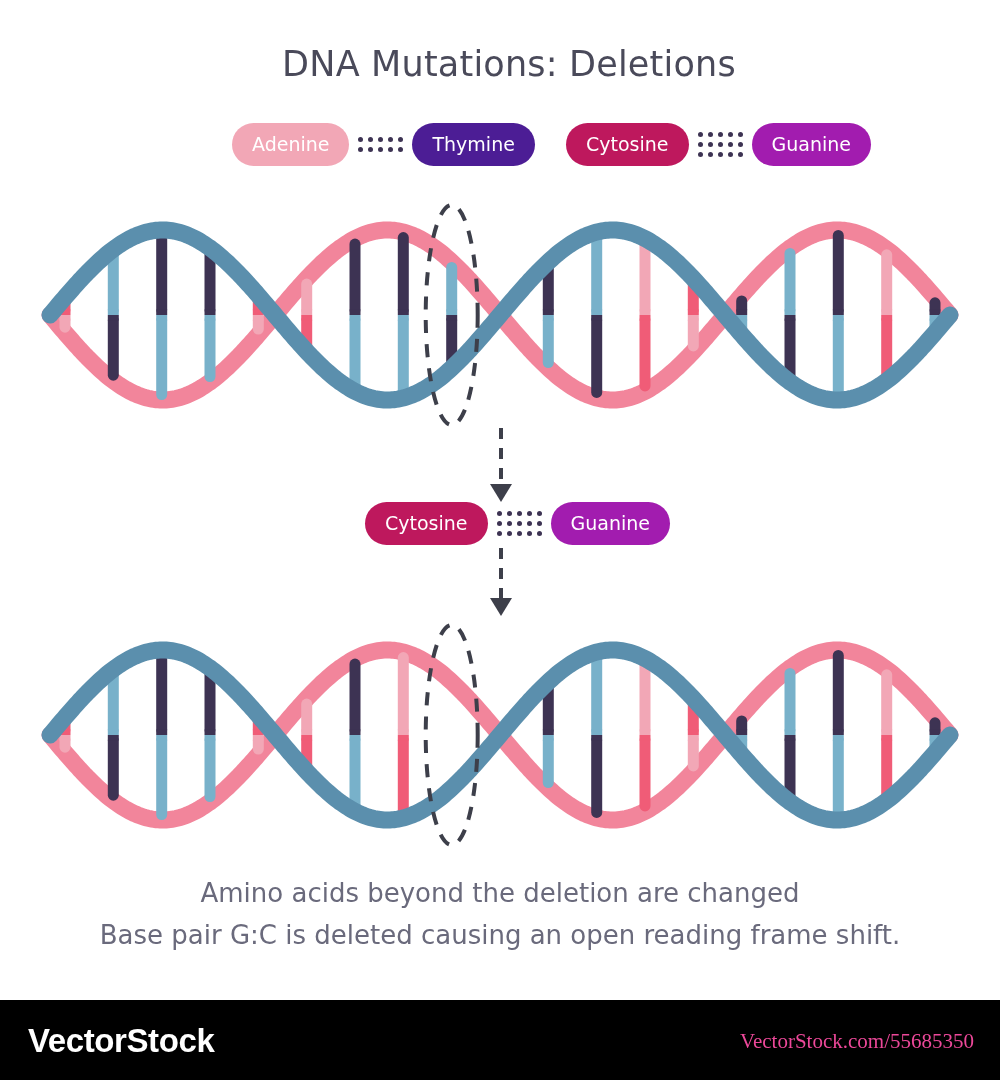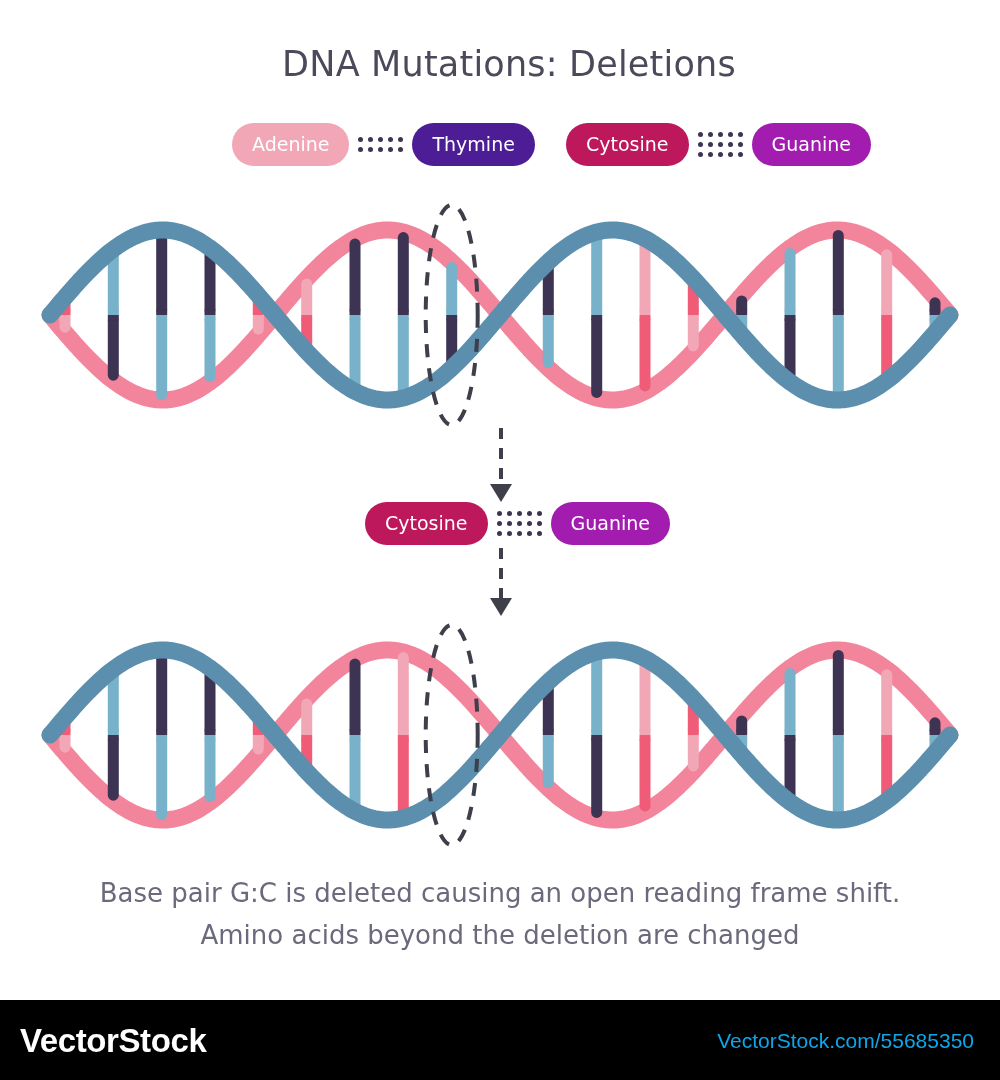--- a/index.html
+++ b/index.html
@@ -141,35 +141,35 @@
   .footer {
     position: absolute;
     left: 0;
     top: 1000px;
     width: 1000px;
     height: 80px;
     background: #000000;
   }
   .footer-brand {
     position: absolute;
-    left: 20px;
+    left: 28px;
     top: 22px;
     color: #ffffff;
     font-size: 33px;
     font-weight: bold;
     font-family: "Liberation Sans", sans-serif;
     letter-spacing: -0.4px;
   }
   .footer-url {
     position: absolute;
     right: 26px;
     top: 29px;
-    color: #0ea5e9;
+    color: #ec4899;
     font-size: 21px;
-    font-family: Liberation Sans, sans-serif;
+    font-family: Liberation Serif, serif;
   }
 </style>
 </head>
 <body>
 
 <div id="stage">
 
   <div class="title">DNA Mutations: Deletions</div>
 
   <div class="legend-row">
@@ -477,22 +477,22 @@
           <rect x="929.5" y="109.5" width="11" height="5.5" fill="#3d3353"></rect>
           <rect x="929.5" y="115.0" width="11" height="17.7" rx="5.5" fill="#78b1ca"></rect>
           <rect x="929.5" y="115.0" width="11" height="5.5" fill="#78b1ca"></rect>
         </g>
         <path d="M50.0 115.0 L52.0 112.6 L54.0 110.3 L56.0 107.9 L58.0 105.5 L60.0 103.2 L62.0 100.8 L64.0 98.5 L66.0 96.2 L68.0 93.9 L70.0 91.6 L72.0 89.3 L74.0 87.0 L76.0 84.8 L78.0 82.6 L80.0 80.4 L82.0 78.3 L84.0 76.1 L86.0 74.1 L88.0 72.0 L90.0 70.0 L92.0 68.0 L94.0 66.0 L96.0 64.1 L98.0 62.2 L100.0 60.4 L102.0 58.6 L104.0 56.8 L106.0 55.1 L108.0 53.4 L110.0 51.8 L112.0 50.3 L114.0 48.8 L116.0 47.3 L118.0 45.9 L120.0 44.5 L122.0 43.2 L124.0 42.0 L126.0 40.8 L128.0 39.7 L130.0 38.6 L132.0 37.6 L134.0 36.6 L136.0 35.8 L138.0 34.9 L140.0 34.2 L142.0 33.5 L144.0 32.8 L146.0 32.2 L148.0 31.7 L150.0 31.3 L152.0 30.9 L154.0 30.6 L156.0 30.3 L158.0 30.2 L160.0 30.1 L162.0 30.0 L164.0 30.0 L166.0 30.1 L168.0 30.3 L170.0 30.5 L172.0 30.7 L174.0 31.1 L176.0 31.5 L178.0 32.0 L180.0 32.5 L182.0 33.1 L184.0 33.8 L186.0 34.5 L188.0 35.3 L190.0 36.2 L192.0 37.1 L194.0 38.1 L196.0 39.1 L198.0 40.2 L200.0 41.4 L202.0 42.6 L204.0 43.9 L206.0 45.2 L208.0 46.6 L210.0 48.0 L212.0 49.5 L214.0 51.0 L216.0 52.6 L218.0 54.3 L220.0 56.0 L222.0 57.7 L224.0 59.5 L226.0 61.3 L228.0 63.1 L230.0 65.0 L232.0 67.0 L234.0 69.0 L236.0 71.0 L238.0 73.0 L240.0 75.1 L242.0 77.2 L244.0 79.3 L246.0 81.5 L248.0 83.7 L250.0 85.9 L252.0 88.2 L254.0 90.4 L256.0 92.7 L258.0 95.0 L260.0 97.3 L262.0 99.7 L264.0 102.0 L266.0 104.3 L268.0 106.7 L270.0 109.1 L272.0 111.4 L274.0 113.8 L276.0 116.2 L278.0 118.6 L280.0 120.9 L282.0 123.3 L284.0 125.7 L286.0 128.0 L288.0 130.3 L290.0 132.7 L292.0 135.0 L294.0 137.3 L296.0 139.6 L298.0 141.8 L300.0 144.1 L302.0 146.3 L304.0 148.5 L306.0 150.7 L308.0 152.8 L310.0 154.9 L312.0 157.0 L314.0 159.0 L316.0 161.0 L318.0 163.0 L320.0 165.0 L322.0 166.9 L324.0 168.7 L326.0 170.5 L328.0 172.3 L330.0 174.0 L332.0 175.7 L334.0 177.4 L336.0 179.0 L338.0 180.5 L340.0 182.0 L342.0 183.4 L344.0 184.8 L346.0 186.1 L348.0 187.4 L350.0 188.6 L352.0 189.8 L354.0 190.9 L356.0 191.9 L358.0 192.9 L360.0 193.8 L362.0 194.7 L364.0 195.5 L366.0 196.2 L368.0 196.9 L370.0 197.5 L372.0 198.0 L374.0 198.5 L376.0 198.9 L378.0 199.3 L380.0 199.5 L382.0 199.7 L384.0 199.9 L386.0 200.0 L388.0 200.0 L390.0 199.9 L392.0 199.8 L394.0 199.7 L396.0 199.4 L398.0 199.1 L400.0 198.7 L402.0 198.3 L404.0 197.8 L406.0 197.2 L408.0 196.5 L410.0 195.8 L412.0 195.1 L414.0 194.2 L416.0 193.4 L418.0 192.4 L420.0 191.4 L422.0 190.3 L424.0 189.2 L426.0 188.0 L428.0 186.8 L430.0 185.5 L432.0 184.1 L434.0 182.7 L436.0 181.2 L438.0 179.7 L440.0 178.2 L442.0 176.6 L444.0 174.9 L446.0 173.2 L448.0 171.4 L450.0 169.6 L452.0 167.8 L454.0 165.9 L456.0 164.0 L458.0 162.0 L460.0 160.0 L462.0 158.0 L464.0 155.9 L466.0 153.9 L468.0 151.7 L470.0 149.6 L472.0 147.4 L474.0 145.2 L476.0 143.0 L478.0 140.7 L480.0 138.4 L482.0 136.1 L484.0 133.8 L486.0 131.5 L488.0 129.2 L490.0 126.8 L492.0 124.5 L494.0 122.1 L496.0 119.7 L498.0 117.4 L500.0 115.0 L502.0 112.6 L504.0 110.3 L506.0 107.9 L508.0 105.5 L510.0 103.2 L512.0 100.8 L514.0 98.5 L516.0 96.2 L518.0 93.9 L520.0 91.6 L522.0 89.3 L524.0 87.0 L526.0 84.8 L528.0 82.6 L530.0 80.4 L532.0 78.3 L534.0 76.1 L536.0 74.1 L538.0 72.0 L540.0 70.0 L542.0 68.0 L544.0 66.0 L546.0 64.1 L548.0 62.2 L550.0 60.4 L552.0 58.6 L554.0 56.8 L556.0 55.1 L558.0 53.4 L560.0 51.8 L562.0 50.3 L564.0 48.8 L566.0 47.3 L568.0 45.9 L570.0 44.5 L572.0 43.2 L574.0 42.0 L576.0 40.8 L578.0 39.7 L580.0 38.6 L582.0 37.6 L584.0 36.6 L586.0 35.8 L588.0 34.9 L590.0 34.2 L592.0 33.5 L594.0 32.8 L596.0 32.2 L598.0 31.7 L600.0 31.3 L602.0 30.9 L604.0 30.6 L606.0 30.3 L608.0 30.2 L610.0 30.1 L612.0 30.0 L614.0 30.0 L616.0 30.1 L618.0 30.3 L620.0 30.5 L622.0 30.7 L624.0 31.1 L626.0 31.5 L628.0 32.0 L630.0 32.5 L632.0 33.1 L634.0 33.8 L636.0 34.5 L638.0 35.3 L640.0 36.2 L642.0 37.1 L644.0 38.1 L646.0 39.1 L648.0 40.2 L650.0 41.4 L652.0 42.6 L654.0 43.9 L656.0 45.2 L658.0 46.6 L660.0 48.0 L662.0 49.5 L664.0 51.0 L666.0 52.6 L668.0 54.3 L670.0 56.0 L672.0 57.7 L674.0 59.5 L676.0 61.3 L678.0 63.1 L680.0 65.0 L682.0 67.0 L684.0 69.0 L686.0 71.0 L688.0 73.0 L690.0 75.1 L692.0 77.2 L694.0 79.3 L696.0 81.5 L698.0 83.7 L700.0 85.9 L702.0 88.2 L704.0 90.4 L706.0 92.7 L708.0 95.0 L710.0 97.3 L712.0 99.7 L714.0 102.0 L716.0 104.3 L718.0 106.7 L720.0 109.1 L722.0 111.4 L724.0 113.8 L726.0 116.2 L728.0 118.6 L730.0 120.9 L732.0 123.3 L734.0 125.7 L736.0 128.0 L738.0 130.3 L740.0 132.7 L742.0 135.0 L744.0 137.3 L746.0 139.6 L748.0 141.8 L750.0 144.1 L752.0 146.3 L754.0 148.5 L756.0 150.7 L758.0 152.8 L760.0 154.9 L762.0 157.0 L764.0 159.0 L766.0 161.0 L768.0 163.0 L770.0 165.0 L772.0 166.9 L774.0 168.7 L776.0 170.5 L778.0 172.3 L780.0 174.0 L782.0 175.7 L784.0 177.4 L786.0 179.0 L788.0 180.5 L790.0 182.0 L792.0 183.4 L794.0 184.8 L796.0 186.1 L798.0 187.4 L800.0 188.6 L802.0 189.8 L804.0 190.9 L806.0 191.9 L808.0 192.9 L810.0 193.8 L812.0 194.7 L814.0 195.5 L816.0 196.2 L818.0 196.9 L820.0 197.5 L822.0 198.0 L824.0 198.5 L826.0 198.9 L828.0 199.3 L830.0 199.5 L832.0 199.7 L834.0 199.9 L836.0 200.0 L838.0 200.0 L840.0 199.9 L842.0 199.8 L844.0 199.7 L846.0 199.4 L848.0 199.1 L850.0 198.7 L852.0 198.3 L854.0 197.8 L856.0 197.2 L858.0 196.5 L860.0 195.8 L862.0 195.1 L864.0 194.2 L866.0 193.4 L868.0 192.4 L870.0 191.4 L872.0 190.3 L874.0 189.2 L876.0 188.0 L878.0 186.8 L880.0 185.5 L882.0 184.1 L884.0 182.7 L886.0 181.2 L888.0 179.7 L890.0 178.2 L892.0 176.6 L894.0 174.9 L896.0 173.2 L898.0 171.4 L900.0 169.6 L902.0 167.8 L904.0 165.9 L906.0 164.0 L908.0 162.0 L910.0 160.0 L912.0 158.0 L914.0 155.9 L916.0 153.9 L918.0 151.7 L920.0 149.6 L922.0 147.4 L924.0 145.2 L926.0 143.0 L928.0 140.7 L930.0 138.4 L932.0 136.1 L934.0 133.8 L936.0 131.5 L938.0 129.2 L940.0 126.8 L942.0 124.5 L944.0 122.1 L946.0 119.7 L948.0 117.4 L950.0 115.0" fill="none" stroke="#5b8fad" stroke-width="17" stroke-linecap="round"></path>
         <ellipse cx="451.7" cy="115" rx="26" ry="110" fill="none" stroke="#3d3f4a" stroke-width="4" stroke-dasharray="13 11"></ellipse>
       </svg>
   </div>
 
   <div class="caption">
+    <div>Amino acids beyond the deletion are changed</div>
     <div>Base pair G:C is deleted causing an open reading frame shift.</div>
-    <div>Amino acids beyond the deletion are changed</div>
   </div>
 
   <div class="footer">
     <div class="footer-brand">VectorStock</div>
     <div class="footer-url">VectorStock.com/55685350</div>
   </div>
 
 </div>
 
 </body></html>

